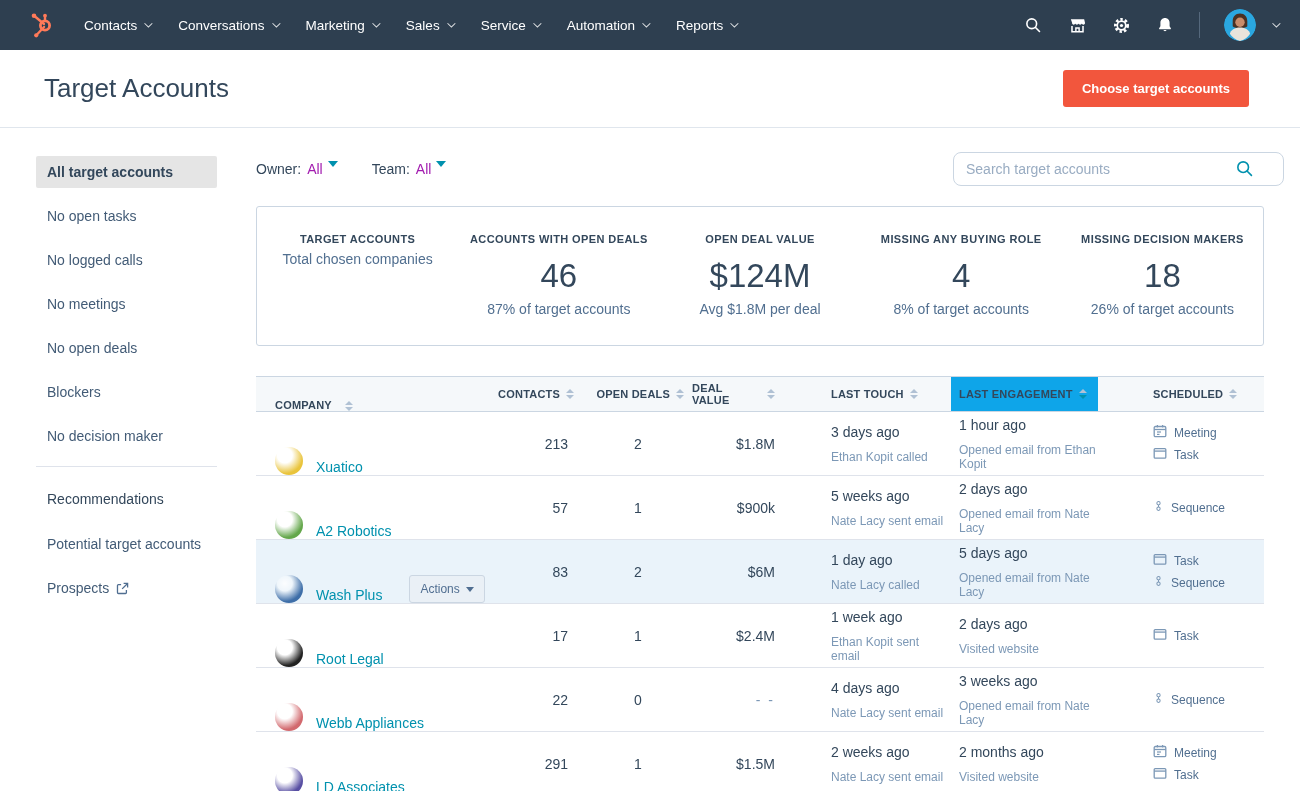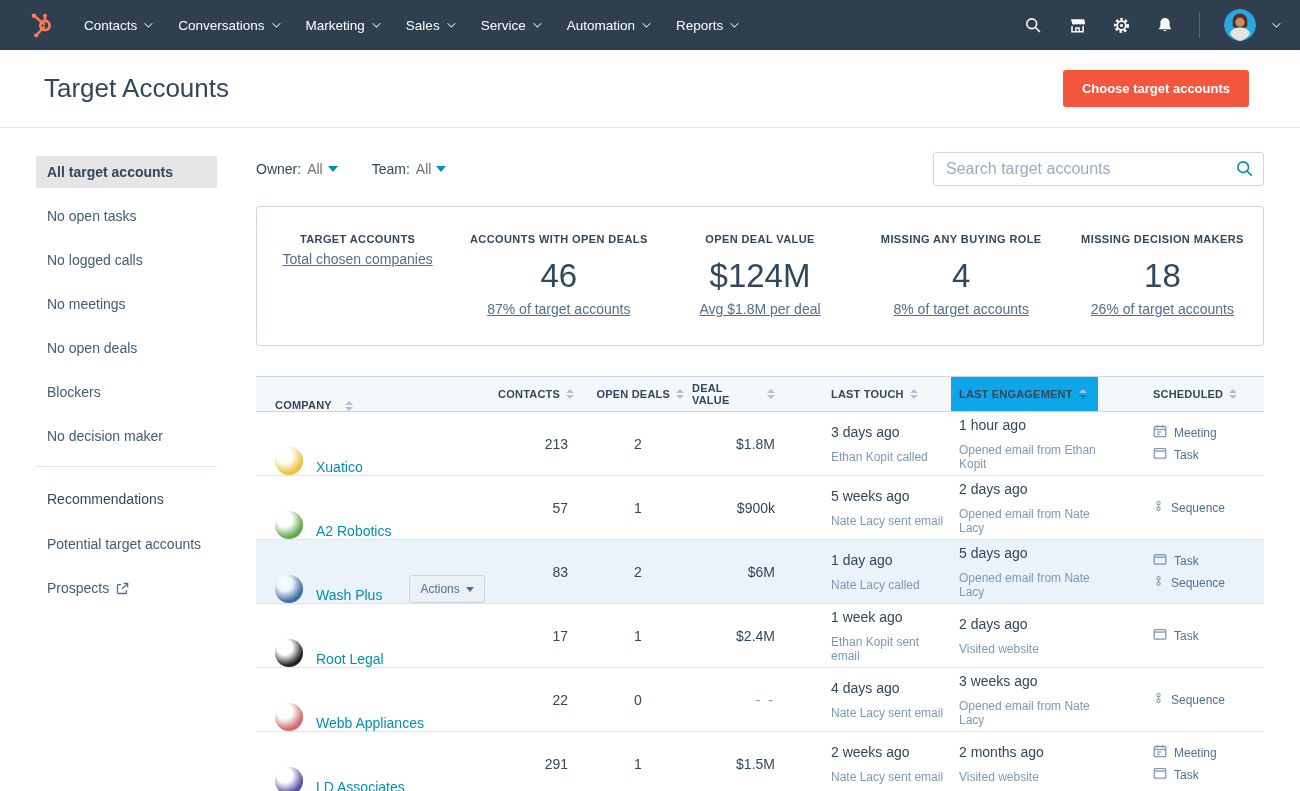--- a/index.html
+++ b/index.html
@@ -33,34 +33,34 @@
   .side-divider { border-top:1px solid #dfe3eb; margin:14px 0 24px 0; }
   .side-section-title { font-size:14px; font-weight:400; color:#33475b; padding:0 11px; margin-bottom:21px; }
   .side-item .ext { display:inline-block; margin-left:7px; vertical-align:-2px; }
 
   .content { flex:1; margin:0 36px 0 39px; }
 
   
   .filters-row { margin-top:24px; display:flex; align-items:center; justify-content:space-between; height:34px; }
   .filter-group { display:flex; align-items:center; gap:34px; }
   .filter { display:flex; align-items:center; gap:6px; font-size:14px; color:#33475b; }
-  .filter .val { color:#737373; font-weight:500; cursor:pointer; display:flex; align-items:center; gap:5px; }
+  .filter .val { color:#a21caf; font-weight:500; cursor:pointer; display:flex; align-items:flex-start; gap:5px; }
   .tri-down { width:0; height:0; border-left:5px solid transparent; border-right:5px solid transparent; border-top:6px solid #0091ae; }
   .searchbox { position:relative; width:331px; }
-  .searchbox input { width:100%; height:34px; border:1px solid #cbd6e2; border-radius:3px; padding:0 36px 0 12px;
-    font-size:16px; color:#33475b; font-family:"Liberation Sans", sans-serif; }
+  .searchbox input { width:100%; height:34px; border:1px solid #cbd6e2; border-radius:8px; padding:0 36px 0 12px;
+    font-size:14px; color:#33475b; font-family:"Liberation Sans", sans-serif;margin-left:20px; }
   .searchbox input::placeholder { color:#99acc2; }
   .searchbox .sicon { position:absolute; right:10px; top:7px; }
 
   
   .stats-card { margin-top:20px; border:1px solid #cbd6e2; border-radius:3px; display:flex; padding:26px 0 28px 0; }
   .stat { flex:1; text-align:center; }
   .stat-label { font-size:11px; font-weight:700; letter-spacing:.4px; color:#33475b; }
   .stat-value { font-size:33px; font-weight:300; color:#33475b; margin-top:12px; }
-  .stat-sub { font-size:14px; color:#516f90; margin-top:6px;text-decoration:underline; }
+  .stat-sub { font-size:14px; color:#516f90; margin-top:6px; }
 
   
   .table { margin-top:30px; }
   .thead, .trow { display:grid; grid-template-columns:250px 78px 108px 95px 164px 147px 166px; }
   .thead { height:36px; background:#f5f8fa; border-top:1px solid #cbd6e2; border-bottom:1px solid #cbd6e2; }
   .th { display:flex; align-items:center; font-size:11px; font-weight:700; letter-spacing:.2px; color:#33475b; cursor:pointer; gap:6px; }
   .th.sorted { background:#0ea5e9; }
   .sortcaret { display:flex; flex-direction:column; gap:2px; }
   .sc-up { width:0;height:0;border-left:4px solid transparent;border-right:4px solid transparent;border-bottom:4px solid #b0c1d4; }
   .sc-dn { width:0;height:0;border-left:4px solid transparent;border-right:4px solid transparent;border-top:4px solid #b0c1d4; }

